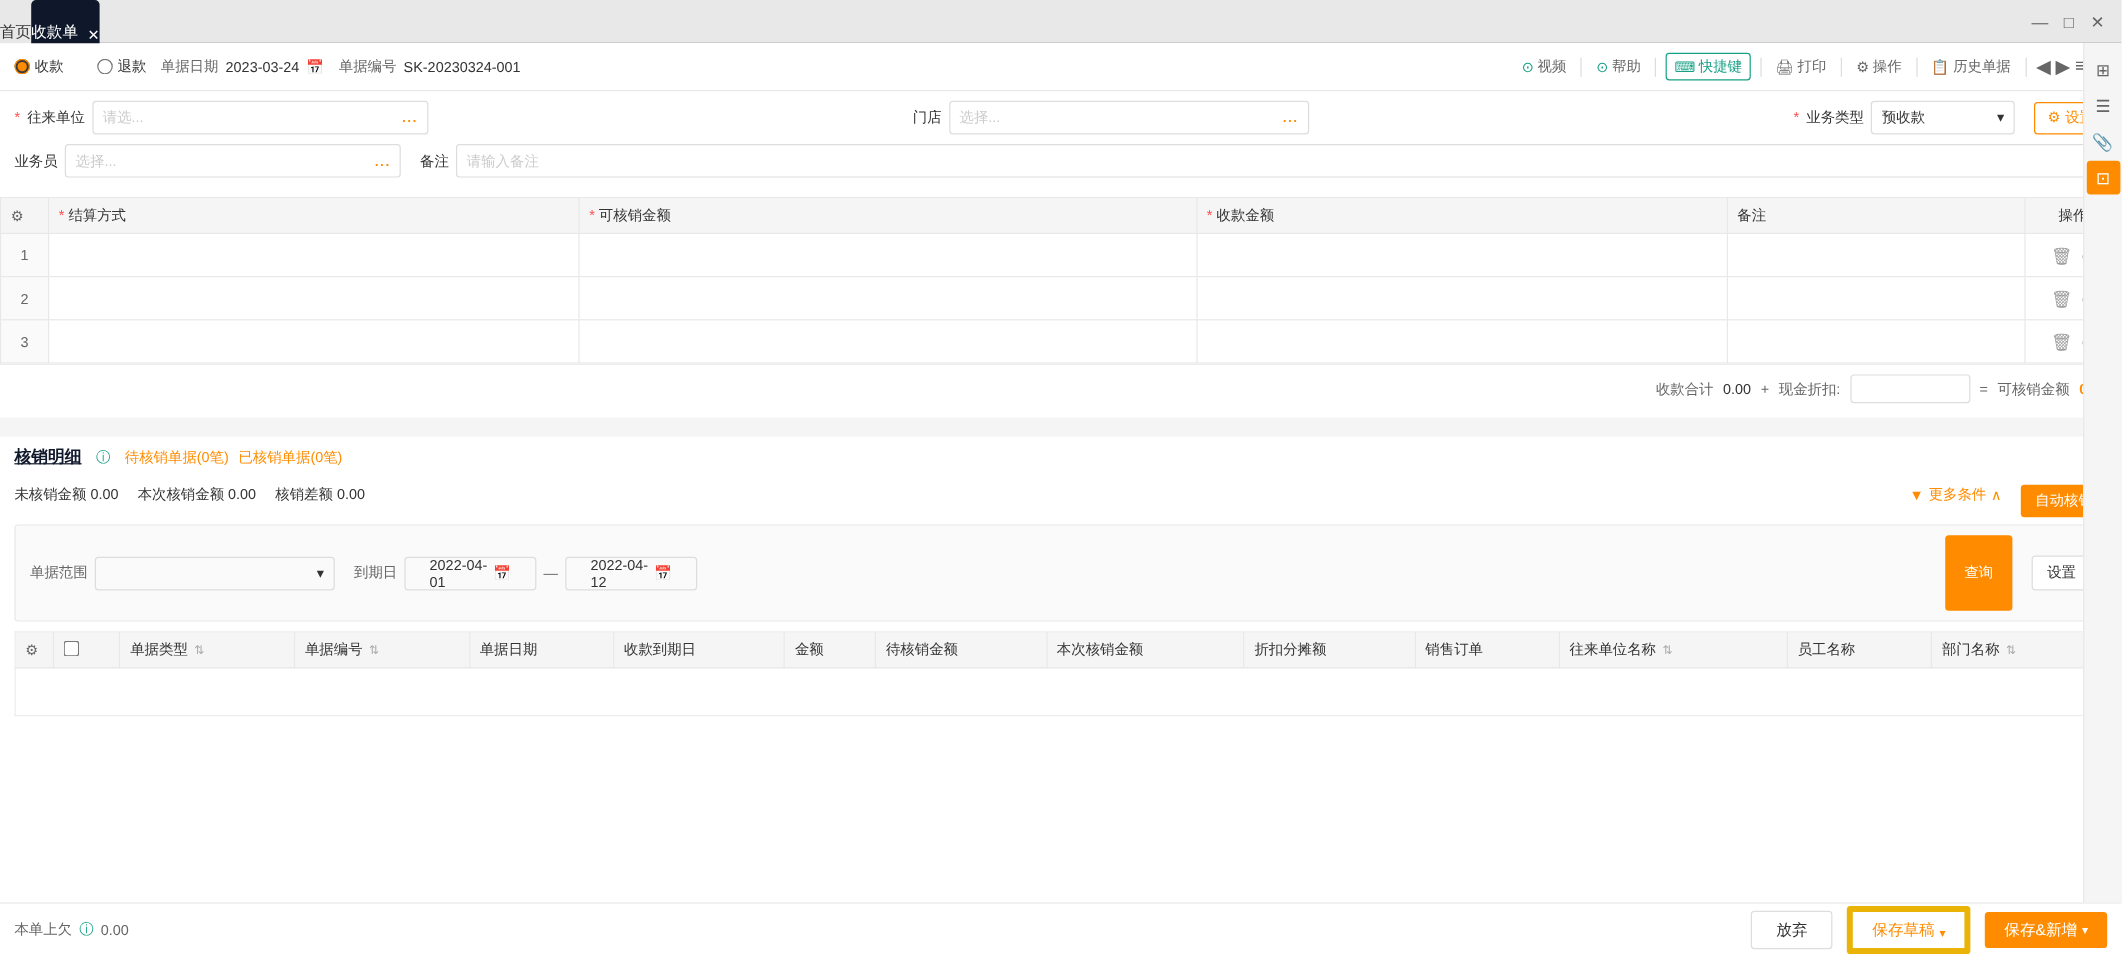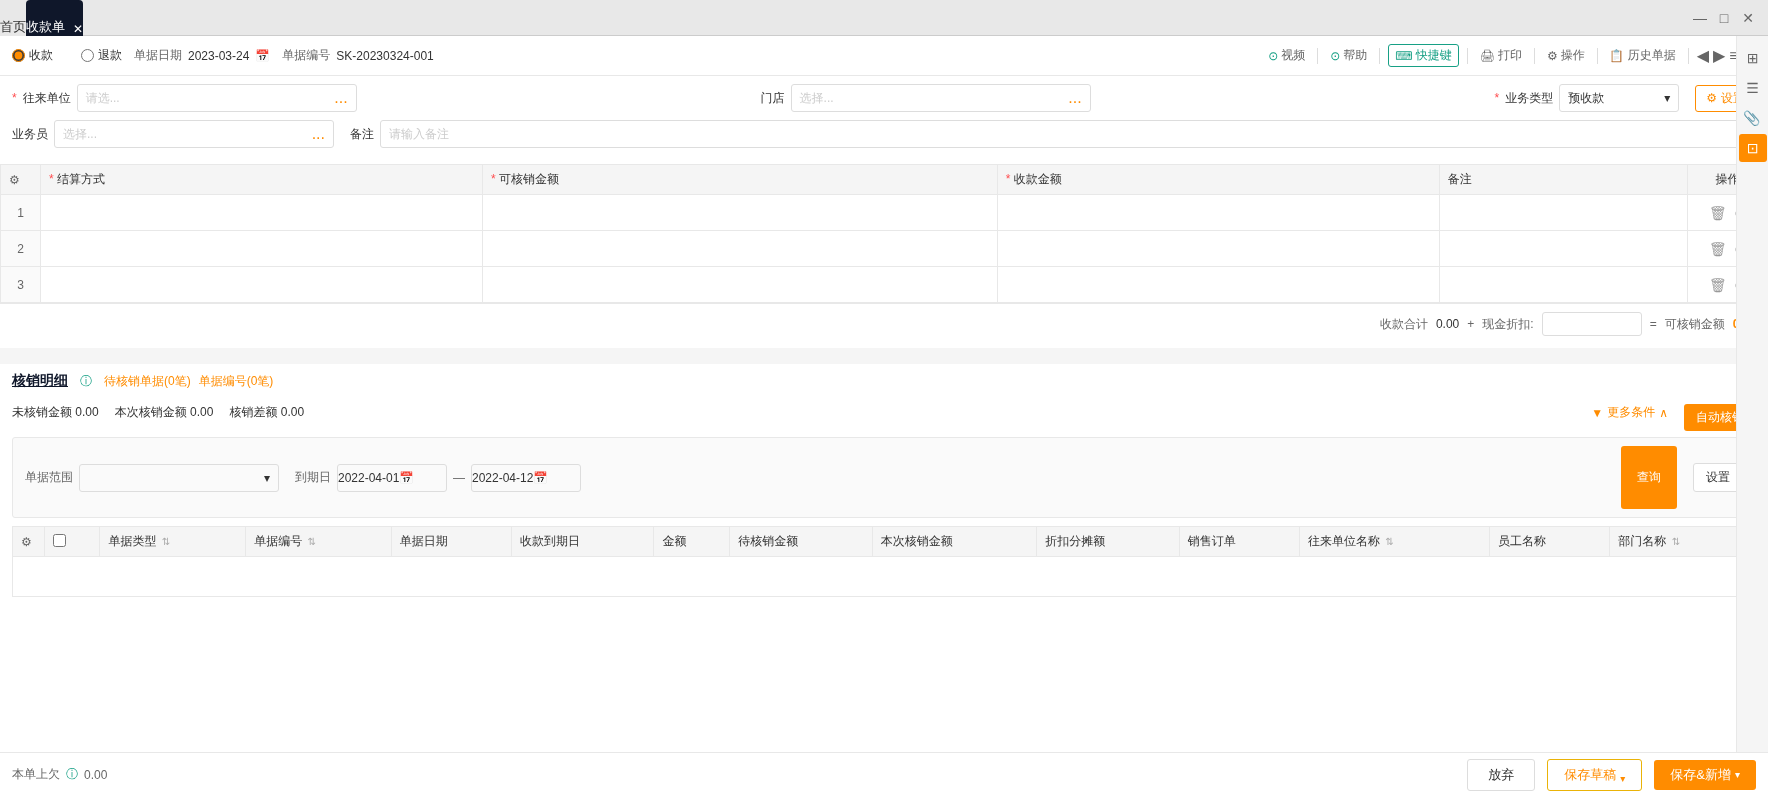--- a/index.html
+++ b/index.html
@@ -118,23 +118,23 @@
     
     .search-row { display: flex; align-items: center; gap: 16px; padding: 8px 12px; background: #fafafa; border: 1px solid #e8e8e8; border-radius: 3px; margin-bottom: 8px; }
     .search-field { display: flex; align-items: center; gap: 6px; font-size: 12px; }
     .search-field label { color: #666; }
     .search-select {
       border: 1px solid #ddd; border-radius: 3px; padding: 4px 8px;
       font-size: 12px; min-width: 200px; height: 28px;
       display: flex; align-items: center; justify-content: space-between; color: #333;
     }
     .date-input {
-      border: 1px solid #ddd; border-radius: 3px; padding: 4px 0;
+      border: 1px solid #ddd; border-radius: 3px; padding: 4px 20px;
       font-size: 12px; width: 110px; height: 28px;
-      display: flex; align-items: center; justify-content: flex-start; color: #333;
+      display: flex; align-items: center; justify-content: space-between; color: #333;
     }
     .date-sep { color: #666; }
     .search-spacer { flex: 1; }
     .query-btn {
       background: #ff8c00; color: #fff; border: none; border-radius: 3px;
       padding: 23px 16px; cursor: pointer; font-size: 12px;
     }
     .settings-btn2 {
       border: 1px solid #ddd; background: #fff; color: #333; border-radius: 3px;
       padding: 5px 12px; cursor: pointer; font-size: 12px;
@@ -158,21 +158,21 @@
       display: flex; align-items: center; padding: 8px 12px; gap: 12px;
       height: 44px;
     }
     .footer-info { display: flex; align-items: center; gap: 6px; font-size: 12px; color: #666; }
     .footer-spacer { flex: 1; }
     .footer-btn {
       border: 1px solid #ddd; background: #fff; color: #333; border-radius: 3px;
       padding: 6px 20px; cursor: pointer; font-size: 13px;
     }
     .footer-btn-save {
-      border: 1px solid #eab308; background: #fff; color: #ff8c00; border-radius: 3px;
+      border: 5px solid #eab308; background: #fff; color: #ff8c00; border-radius: 3px;
       padding: 6px 16px; cursor: pointer; font-size: 13px; display: flex; align-items: flex-end; gap: 4px;
     }
     .footer-btn-primary {
       background: #ff8c00; color: #fff; border: none; border-radius: 3px;
       padding: 6px 16px; cursor: pointer; font-size: 13px; display: flex; align-items: center; gap: 4px;
     }
     .chevron-down { font-size: 10px; }
 
     
     .right-sidebar {
@@ -405,21 +405,21 @@
   </div>
 
   <div class="section-divider"></div>
 
   <div class="verify-section">
     <div class="verify-header">
       <span class="section-title">核销明细</span>
       <span style="color:#17a085;">ⓘ</span>
       <div class="verify-tabs">
         <span class="verify-tab">待核销单据(0笔)</span>
-        <span class="verify-tab">单据编号(0笔)</span>
+        <span class="verify-tab">已核销单据(0笔)</span>
       </div>
     </div>
 
     <div class="verify-stats">
       <span class="stat-item">
         <span>未核销金额</span>
         <span>0.00</span>
       </span>
       <span class="stat-item">
         <span>本次核销金额</span>

